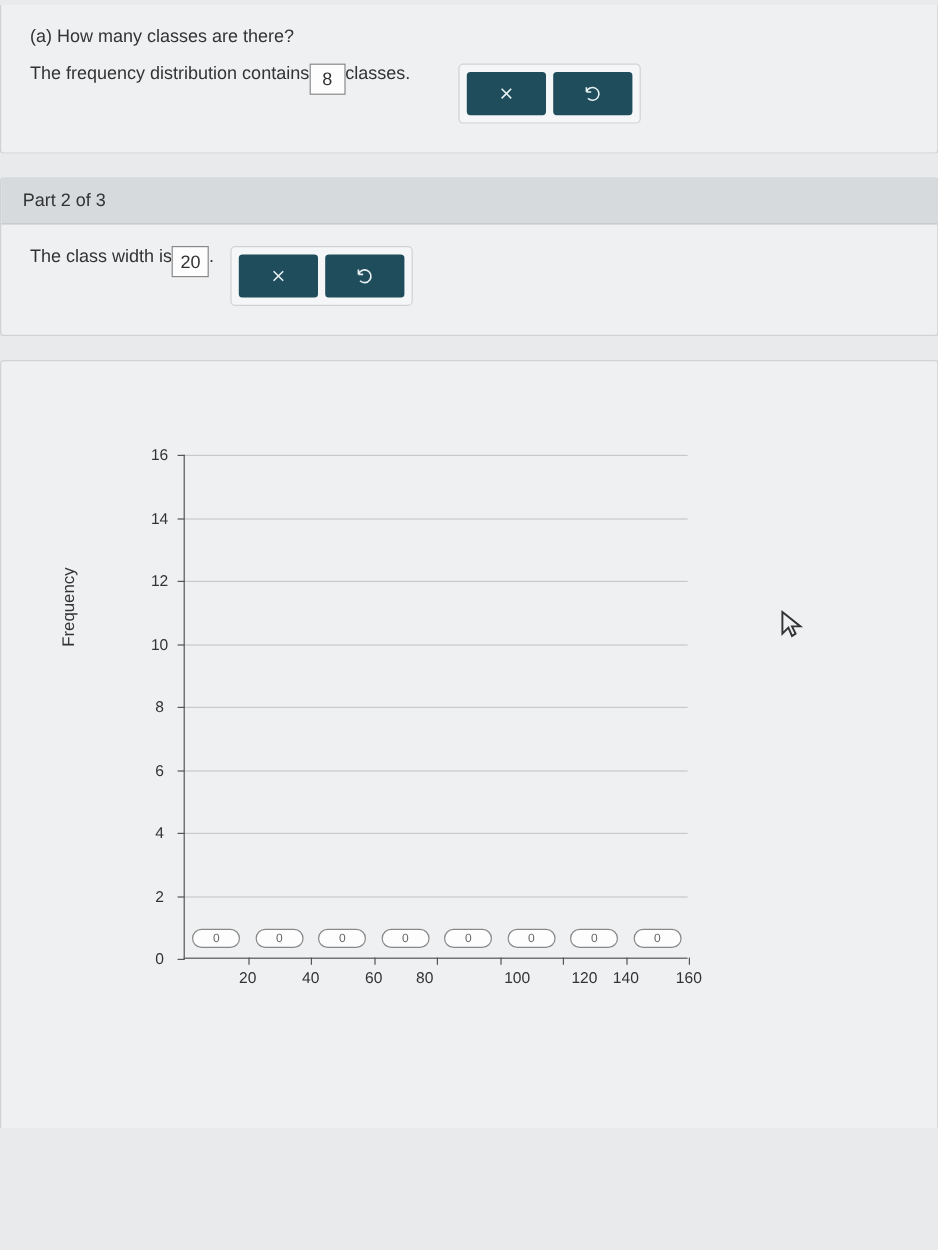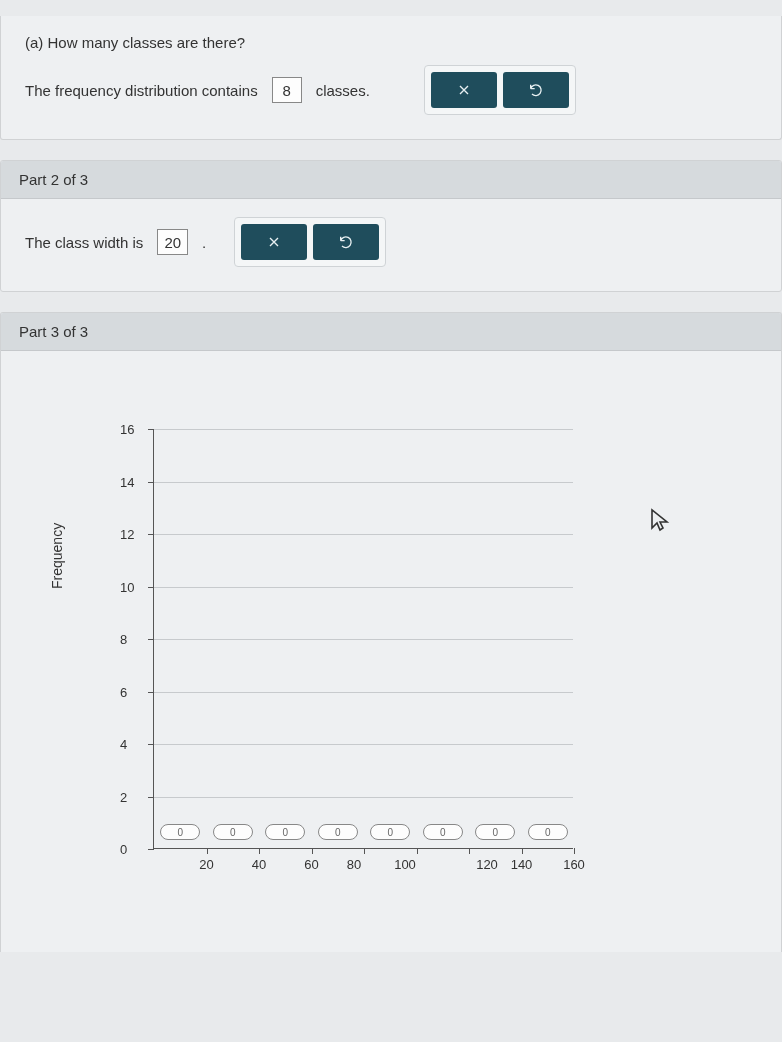--- a/index.html
+++ b/index.html
@@ -27,23 +27,23 @@
     padding: 10px 18px;
     font-size: 15px;
     color: #333;
     border-bottom: 1px solid #c5c8cb;
   }
   .question {
     margin-bottom: 14px;
   }
   .line {
     display: flex;
-    align-items: center;
+    align-items: flex-start;
     flex-wrap: wrap;
-    gap: 14px;
+    gap: 0;
   }
   .ans-box {
     display: inline-flex;
     align-items: center;
     justify-content: center;
     min-width: 30px;
     height: 26px;
     padding: 0 6px;
     border: 1px solid #888;
     background: #fdfdfd;
@@ -96,21 +96,21 @@
   .gridline {
     position: absolute;
     left: 0;
     width: 100%;
     border-top: 1px solid #c7cacd;
   }
   .y-tick {
     position: absolute;
     left: -34px;
     width: 26px;
-    text-align: left;
+    text-align: center;
     font-size: 13px;
     transform: translateY(-50%);
     color: #333;
   }
   .y-tick-mark {
     position: absolute;
     left: -6px;
     width: 6px;
     border-top: 1.5px solid #555;
   }
@@ -147,21 +147,21 @@
     position: absolute;
     right: 110px;
     top: 508px;
     width: 24px;
     height: 24px;
   }
 </style>
 </head>
 <body>
 
-<div class="panel" style="margin-top:16px; border-top:none; border-radius:0 0 3px 3px;">
+<div class="panel" style="margin-top:4px; border-top:none; border-radius:0 0 3px 3px;">
   <div class="panel-body">
     <div class="question">(a) How many classes are there?</div>
     <div class="line">
       <span>The frequency distribution contains</span>
       <span class="ans-box">8</span>
       <span>classes.</span>
       <span class="btn-frame" style="margin-left:40px;">
         <button class="btn">
           <svg viewBox="0 0 24 24">
               <path d="M6 6 L18 18 M18 6 L6 18"></path>
@@ -194,21 +194,20 @@
           <svg viewBox="0 0 24 24">
               <path d="M4 10 A8 8 0 1 1 6 18 M4 10 L4 4 M4 10 L10 10"></path>
             </svg>
         </button>
       </span>
     </div>
   </div>
 </div>
 
 <div class="panel" style="margin-bottom:0; border-bottom:none; border-radius:3px 3px 0 0; min-height:640px;">
-  <div class="part-header">Part 3 of 3</div>
   <div class="panel-body">
 
     <div class="chart-wrap">
       <div class="y-axis-label">Frequency</div>
       <div class="plot-area" id="plot">
           <div class="y-tick-mark" style="top: 420px;"></div>
           <div class="y-tick" style="top: 420px;">0</div>
           <div class="gridline" style="top: 367.5px;"></div>
           <div class="y-tick-mark" style="top: 367.5px;"></div>
           <div class="y-tick" style="top: 367.5px;">2</div>
@@ -235,21 +234,21 @@
           <div class="y-tick" style="top: 0px;">16</div>
           <div class="x-tick-mark" style="left: 52.5px;"></div>
           <div class="x-tick" style="left: 52.5px;">20</div>
           <div class="x-tick-mark" style="left: 105px;"></div>
           <div class="x-tick" style="left: 105px;">40</div>
           <div class="x-tick-mark" style="left: 157.5px;"></div>
           <div class="x-tick" style="left: 157.5px;">60</div>
           <div class="x-tick-mark" style="left: 210px;"></div>
           <div class="x-tick" style="left: 200px;">80</div>
           <div class="x-tick-mark" style="left: 262.5px;"></div>
-          <div class="x-tick" style="left: 251px;">100</div>
+          <div class="x-tick" style="left: 277px;">100</div>
           <div class="x-tick-mark" style="left: 315px;"></div>
           <div class="x-tick" style="left: 333px;">120</div>
           <div class="x-tick-mark" style="left: 367.5px;"></div>
           <div class="x-tick" style="left: 367.5px;">140</div>
           <div class="x-tick-mark" style="left: 420px;"></div>
           <div class="x-tick" style="left: 420px;">160</div>
           <div class="bar-input" style="left: 26.25px;">0</div>
           <div class="bar-input" style="left: 78.75px;">0</div>
           <div class="bar-input" style="left: 131.25px;">0</div>
           <div class="bar-input" style="left: 183.75px;">0</div>

